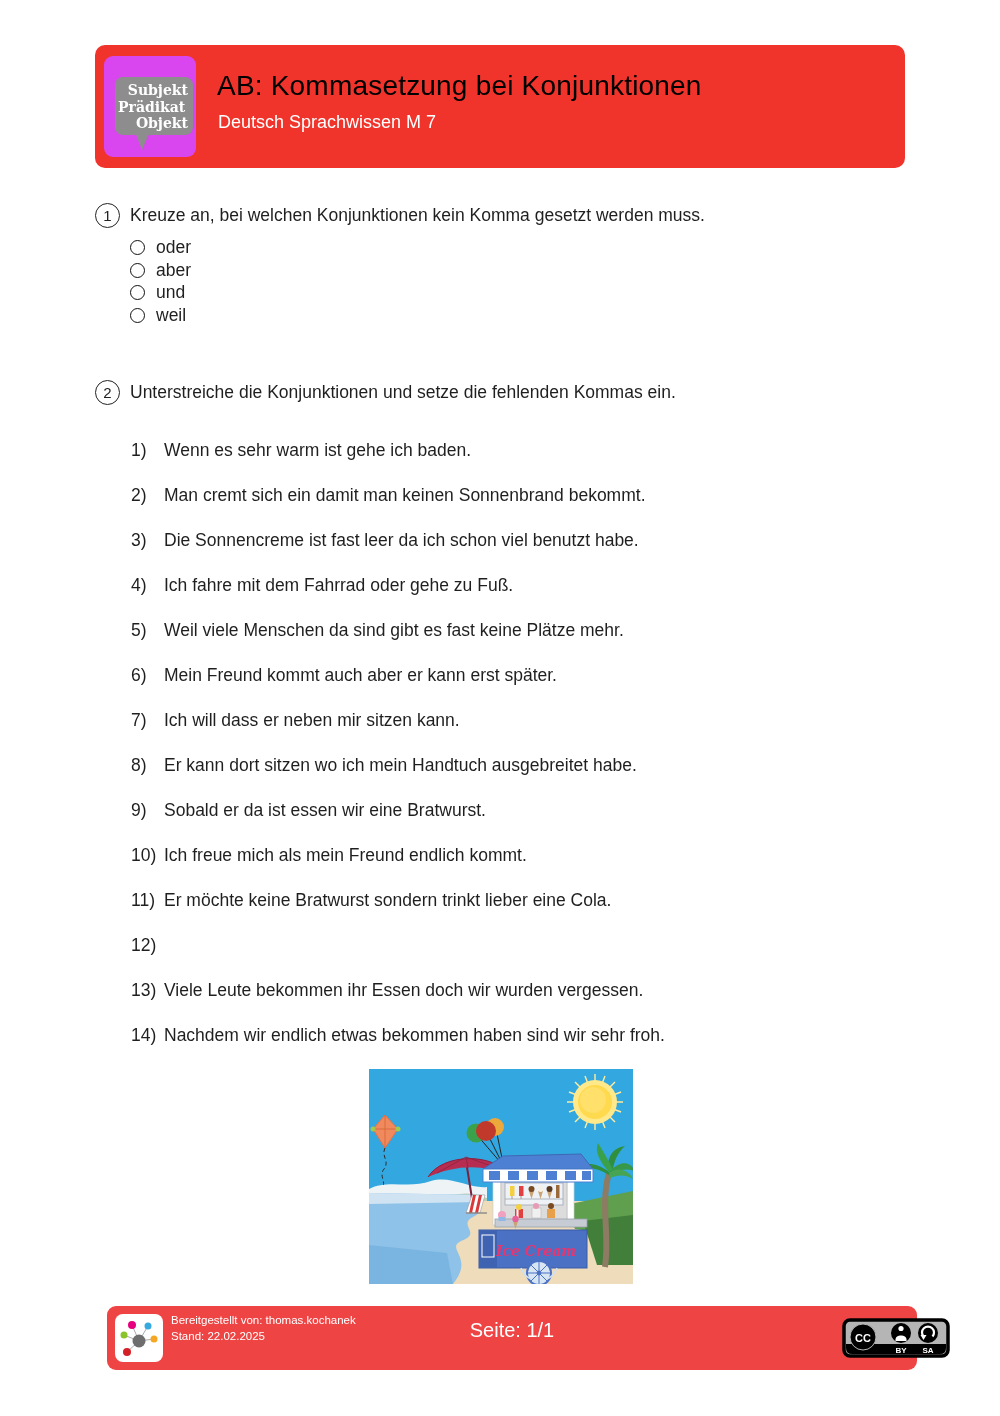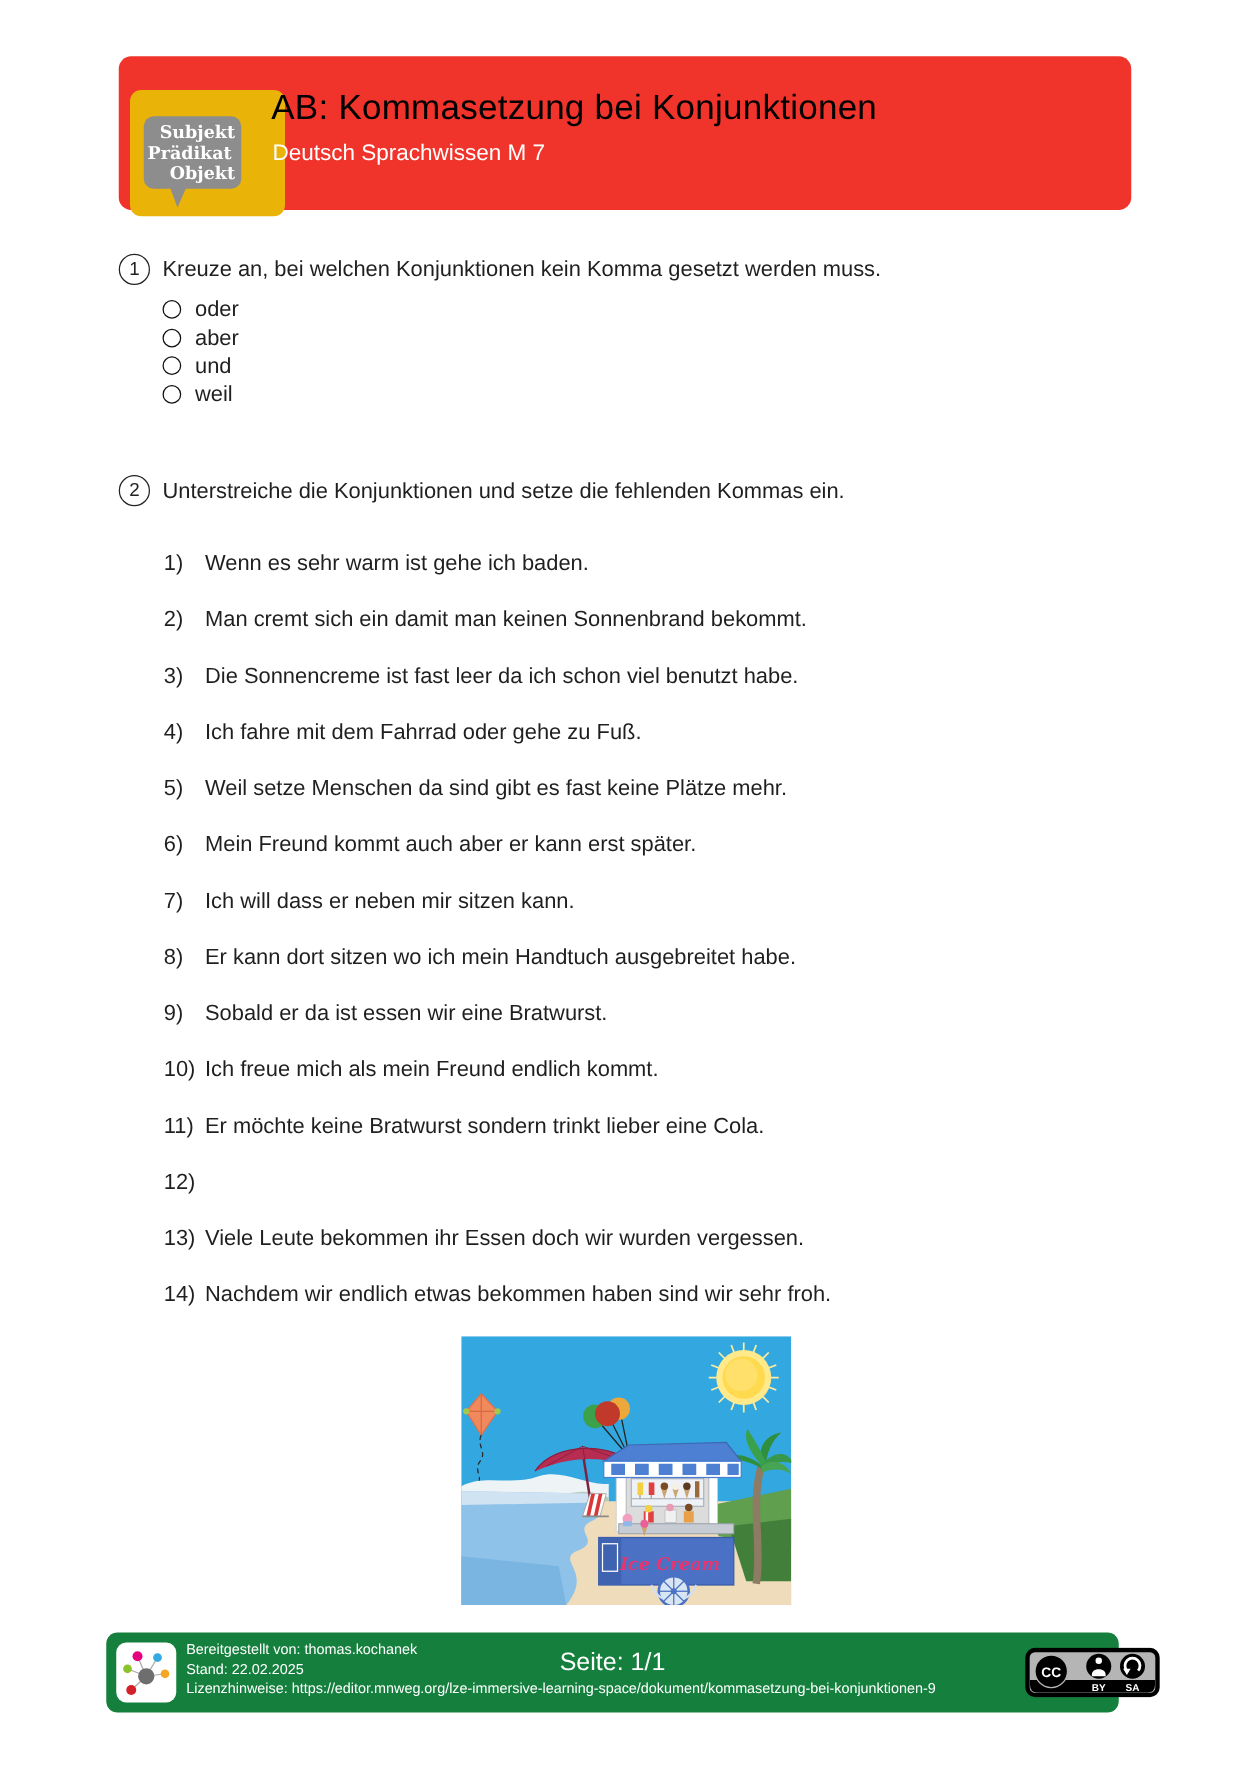--- a/index.html
+++ b/index.html
@@ -8,22 +8,22 @@
     position:relative; width:1000px; height:1416px; background:#ffffff;
     font-family:"Liberation Sans","DejaVu Sans",sans-serif; color:#1f1f1f; overflow:hidden;
   }
 
   
   .header {
     position:absolute; left:95px; top:45px; width:810px; height:123px;
     background:#f1342b; border-radius:10px;
   }
   .logo-box {
-    position:absolute; left:9px; top:27px; width:124px; height:101px;
-    background:#eab308; border-radius:9px;
+    position:absolute; left:9px; top:11px; width:92px; height:101px;
+    background:#d946ef; border-radius:9px;
   }
   .bubble {
     position:absolute; left:11px; top:21px; width:78px; height:58px;
     background:#8d8d8d; border-radius:8px;
     font-family:"DejaVu Serif","Liberation Serif",serif; font-weight:bold;
     color:#ffffff; font-size:14px; line-height:1.18; text-align:right;
     padding:5px 5px 0 3px;
   }
   .bubble .l2 { text-align:left; }
   .bubble-tail {
@@ -61,22 +61,22 @@
 
   .items { position:absolute; left:131px; top:440px; width:720px; }
   .item { display:flex; height:45px; align-items:flex-start; line-height:20px; font-size:17.5px; }
   .inum { width:33px; flex:0 0 auto; }
 
   
   .illustration { position:absolute; left:369px; top:1069px; width:264px; height:215px; }
 
   
   .footer {
-    position:absolute; left:85px; top:1306px; width:810px; height:64px;
-    background:#15803d; border-radius:9px;
+    position:absolute; left:107px; top:1306px; width:810px; height:64px;
+    background:#ef4444; border-radius:9px;
   }
   .footer-logo {
     position:absolute; left:8px; top:8px; width:48px; height:48px;
     background:#ffffff; border-radius:8px;
   }
   .footer-meta { position:absolute; left:64px; top:7px; color:#ffffff; font-size:11.5px; line-height:15.5px; white-space:nowrap; }
   .footer-page {
     position:absolute; left:0; right:0; top:13px; text-align:center;
     color:#ffffff; font-size:20px;
   }
@@ -135,21 +135,21 @@
     <div class="item">
         <span class="inum">3)</span>
         <span class="itext">Die Sonnencreme ist fast leer da ich schon viel benutzt habe.</span>
       </div>
     <div class="item">
         <span class="inum">4)</span>
         <span class="itext">Ich fahre mit dem Fahrrad oder gehe zu Fuß.</span>
       </div>
     <div class="item">
         <span class="inum">5)</span>
-        <span class="itext">Weil setze Menschen da sind gibt es fast keine Plätze mehr.</span>
+        <span class="itext">Weil viele Menschen da sind gibt es fast keine Plätze mehr.</span>
       </div>
     <div class="item">
         <span class="inum">6)</span>
         <span class="itext">Mein Freund kommt auch aber er kann erst später.</span>
       </div>
     <div class="item">
         <span class="inum">7)</span>
         <span class="itext">Ich will dass er neben mir sitzen kann.</span>
       </div>
     <div class="item">
@@ -349,21 +349,20 @@
         <circle cx="33" cy="12" r="3.5" fill="#36a9e1"></circle>
         <circle cx="9" cy="21" r="3.5" fill="#8bc32a"></circle>
         <circle cx="39" cy="25" r="3.5" fill="#f5a623"></circle>
         <circle cx="12" cy="38" r="4" fill="#d42027"></circle>
         <circle cx="24" cy="27" r="6.5" fill="#6e6e6e"></circle>
       </svg>
     </div>
     <div class="footer-meta">
       <div>Bereitgestellt von: thomas.kochanek</div>
       <div>Stand: 22.02.2025</div>
-      <div>Lizenzhinweise: https://editor.mnweg.org/lze-immersive-learning-space/dokument/kommasetzung-bei-konjunktionen-9</div>
     </div>
     <div class="footer-page">Seite: 1/1</div>
     <div class="cc-badge">
       <svg width="108" height="40" viewBox="0 0 108 40" xmlns="http://www.w3.org/2000/svg">
         <rect x="2" y="2" width="104" height="36" rx="6" fill="#b5b5b5" stroke="#000000" stroke-width="3.5"></rect>
         <path d="M4,26 L104,26 L104,30 Q104,36 98,36 L10,36 Q4,36 4,30 Z" fill="#000000"></path>
         <circle cx="21" cy="19" r="13" fill="#000000" stroke="#b5b5b5" stroke-width="1"></circle>
         <text x="21" y="23.5" text-anchor="middle" font-size="11" font-weight="bold" font-family="Liberation Sans, sans-serif" fill="#ffffff">CC</text>
         <g>
           <circle cx="59" cy="15" r="10" fill="#000000"></circle>

